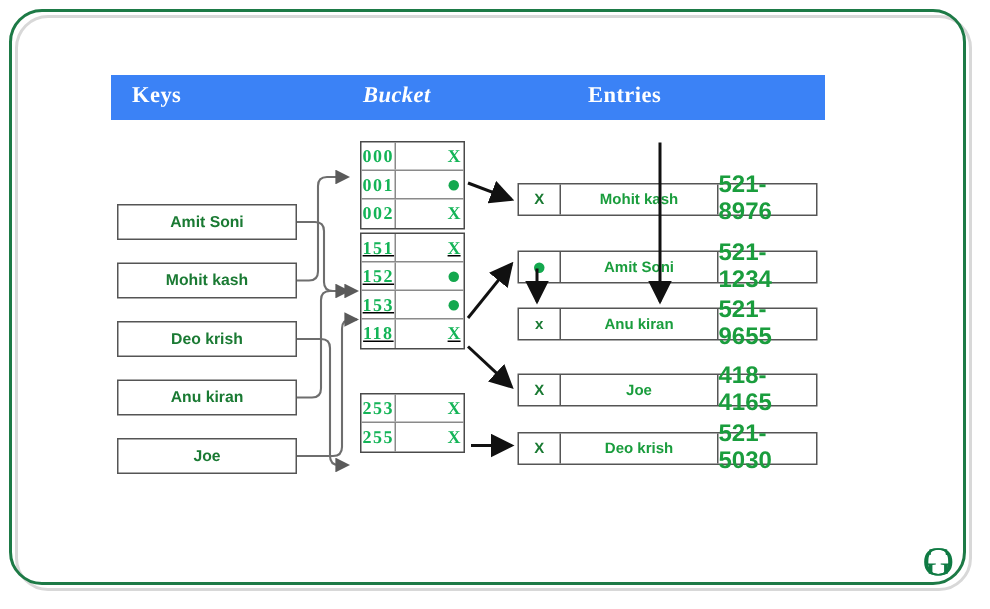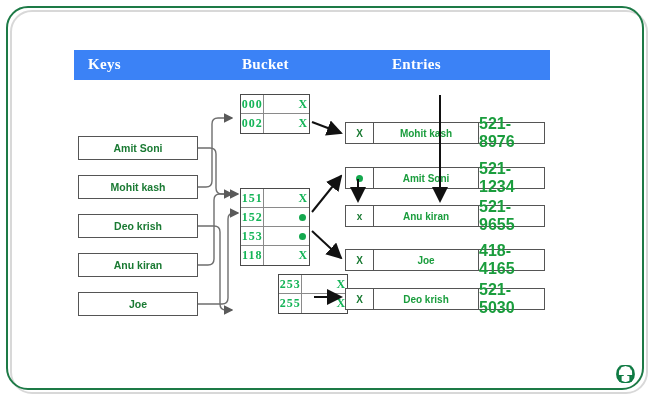--- a/index.html
+++ b/index.html
@@ -12,21 +12,21 @@
       border:2px solid #d8d8d8;border-radius:22px;box-sizing:border-box;}
   .frame{position:absolute;left:6px;top:6px;width:638px;height:384px;
       border:2px solid #1d7a46;border-radius:22px;box-sizing:border-box;}
 
   
   .header-band{position:absolute;left:74px;top:50px;width:476px;height:30px;
       background:#3b82f6;}
   .header-band span{position:absolute;top:6px;color:#ffffff;font-size:15px;
       font-family:"Liberation Serif",serif;font-weight:bold;letter-spacing:.3px;}
   .h-keys{left:14px;}
-  .h-bucket{left:168px;}
+  .h-bucket{left:168px;font-style:italic;}
   .h-entries{left:318px;}
 
   
   .keybox{position:absolute;width:120px;height:24px;border:1px solid #555;
       background:#fff;box-sizing:border-box;color:#1a7a33;font-size:10.5px;
       font-weight:bold;display:flex;align-items:center;justify-content:center;}
 
   
   .bucket{position:absolute;border:1px solid #4a4a4a;box-sizing:border-box;
       background:#fff;}
@@ -91,26 +91,32 @@
   <div class="keybox" style="left:78px;top:292px;">
       <span>Joe</span>
     </div>
 
   <div class="bucket" style="left:240px;top:94px;width:70px;">
     <div class="brow">
       <div class="bnum">000</div>
       <div class="bflag">X</div>
     </div>
     <div class="brow">
+      <div class="bnum">001</div>
+      <div class="bflag">
+          <i class="dot"></i>
+        </div>
+    </div>
+    <div class="brow">
       <div class="bnum">002</div>
       <div class="bflag">X</div>
     </div>
   </div>
 
-  <div class="bucket" style="left:240px;top:188px;width:70px;">
+  <div class="bucket" style="left:240px;top:155px;width:70px;text-decoration:underline;">
     <div class="brow">
       <div class="bnum">151</div>
       <div class="bflag">X</div>
     </div>
     <div class="brow">
       <div class="bnum">152</div>
       <div class="bflag">
           <i class="dot"></i>
         </div>
     </div>
@@ -119,21 +125,21 @@
       <div class="bflag">
           <i class="dot"></i>
         </div>
     </div>
     <div class="brow">
       <div class="bnum">118</div>
       <div class="bflag">X</div>
     </div>
   </div>
 
-  <div class="clip" style="left:240px;top:274px;width:72px;height:50px;margin-left:38px;">
+  <div class="clip" style="left:240px;top:262px;width:72px;height:50px;">
     <div class="bucket" style="left:0;top:0;width:70px;">
       <div class="brow">
         <div class="bnum">253</div>
         <div class="bflag">X</div>
       </div>
       <div class="brow">
         <div class="bnum">255</div>
         <div class="bflag">X</div>
       </div>
     </div>

